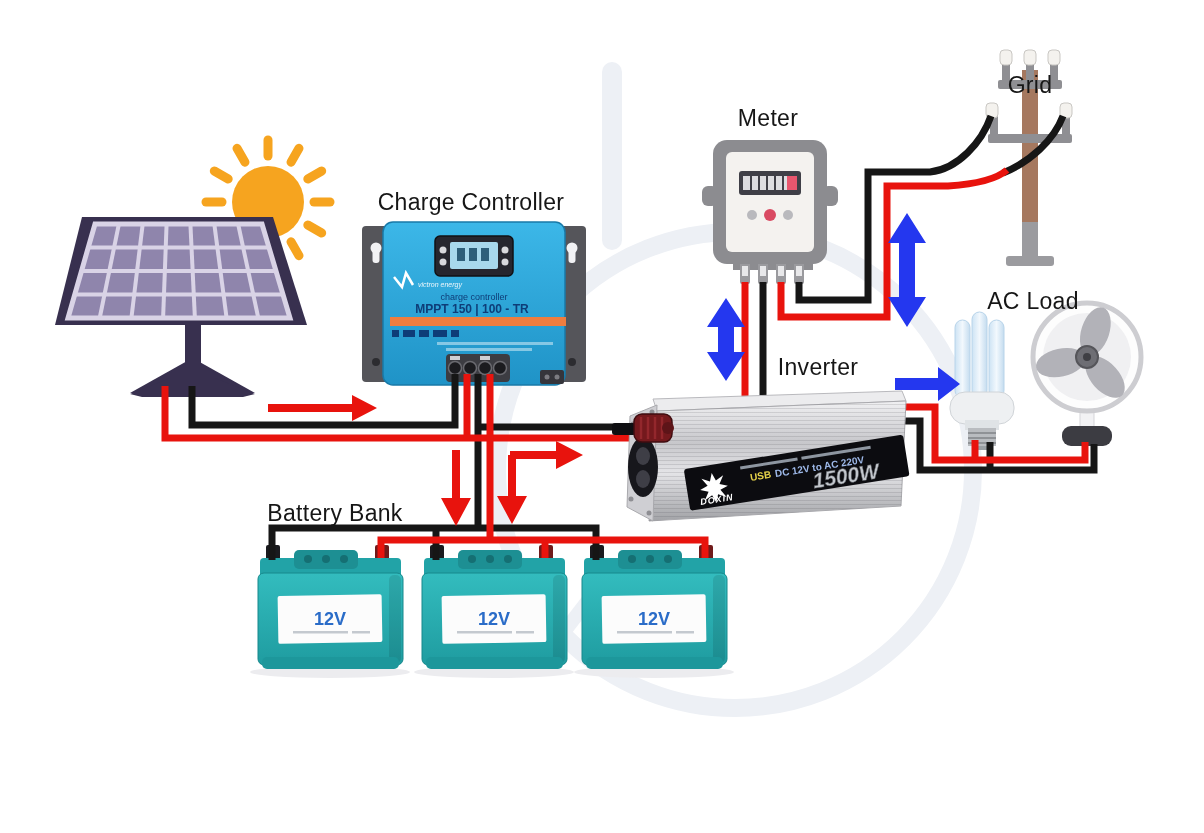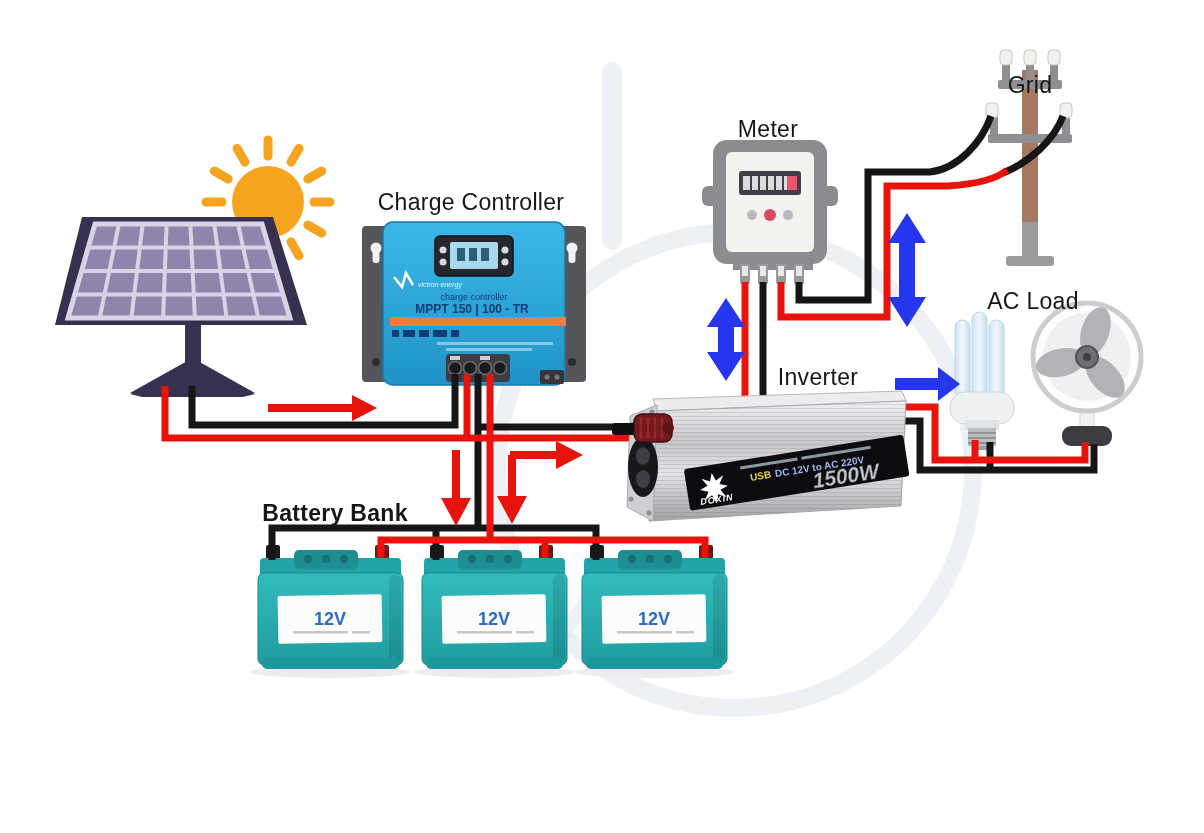--- a/index.html
+++ b/index.html
@@ -316,19 +316,19 @@
   </g>
 
   <g fill="var(--arrow-blue)">
     <polygon points="726,298 707,327 718,327 718,352 707,352 726,381 745,352 734,352 734,327 745,327"></polygon>
     <polygon points="907,213 888,243 899,243 899,297 888,297 907,327 926,297 915,297 915,243 926,243"></polygon>
     <polygon points="895,378 938,378 938,367 960,384 938,401 938,390 895,390"></polygon>
   </g>
 </svg>
 
 <div class="lbl" style="left:471px; top:189px;">Charge Controller</div>
-<div class="lbl" style="left:768px; top:116px;">Meter</div>
+<div class="lbl" style="left:768px; top:105px;">Meter</div>
 <div class="lbl" style="left:1030px; top:28px;margin-top:44px;">Grid</div>
 <div class="lbl" style="left:1033px; top:288px;text-align:center;">AC Load</div>
-<div class="lbl" style="left:818px; top:354px;margin-top:10px;">Inverter</div>
-<div class="lbl" style="left:335px; top:500px;font-weight:bold;">Battery Bank</div>
+<div class="lbl" style="left:818px; top:354px;">Inverter</div>
+<div class="lbl" style="left:335px; top:500px;">Battery Bank</div>
 
 </div>
 
 </body></html>

